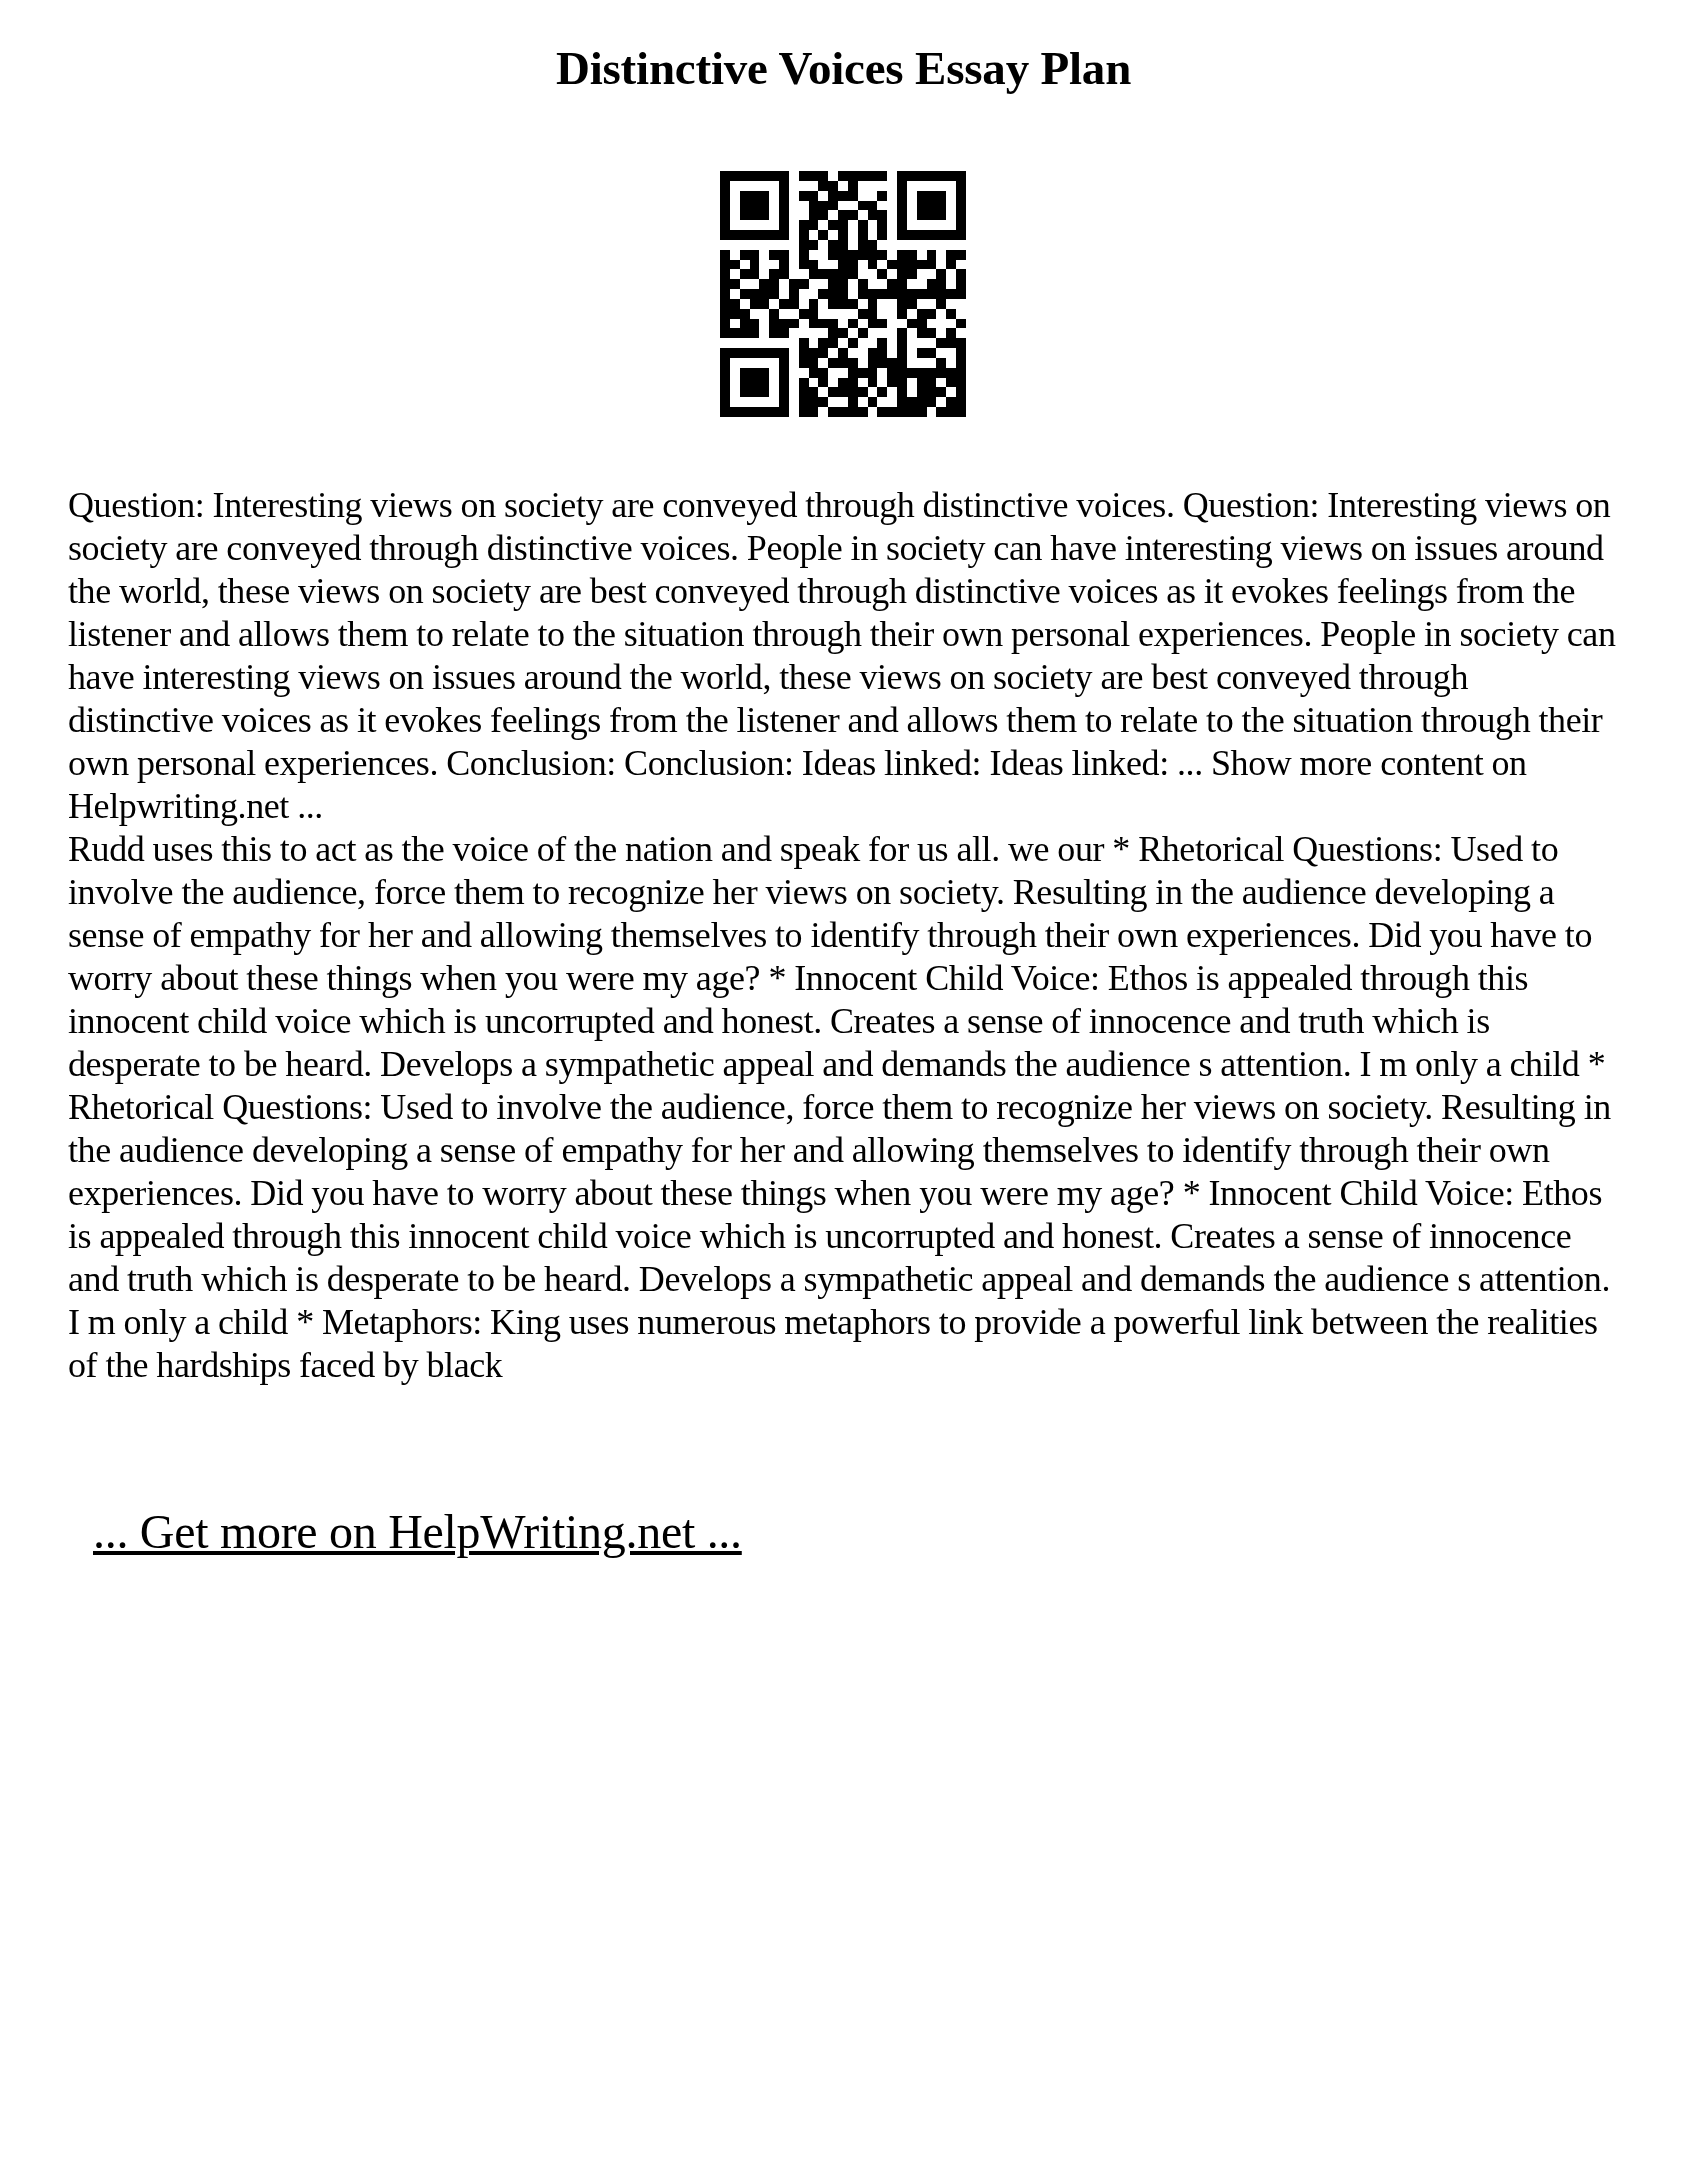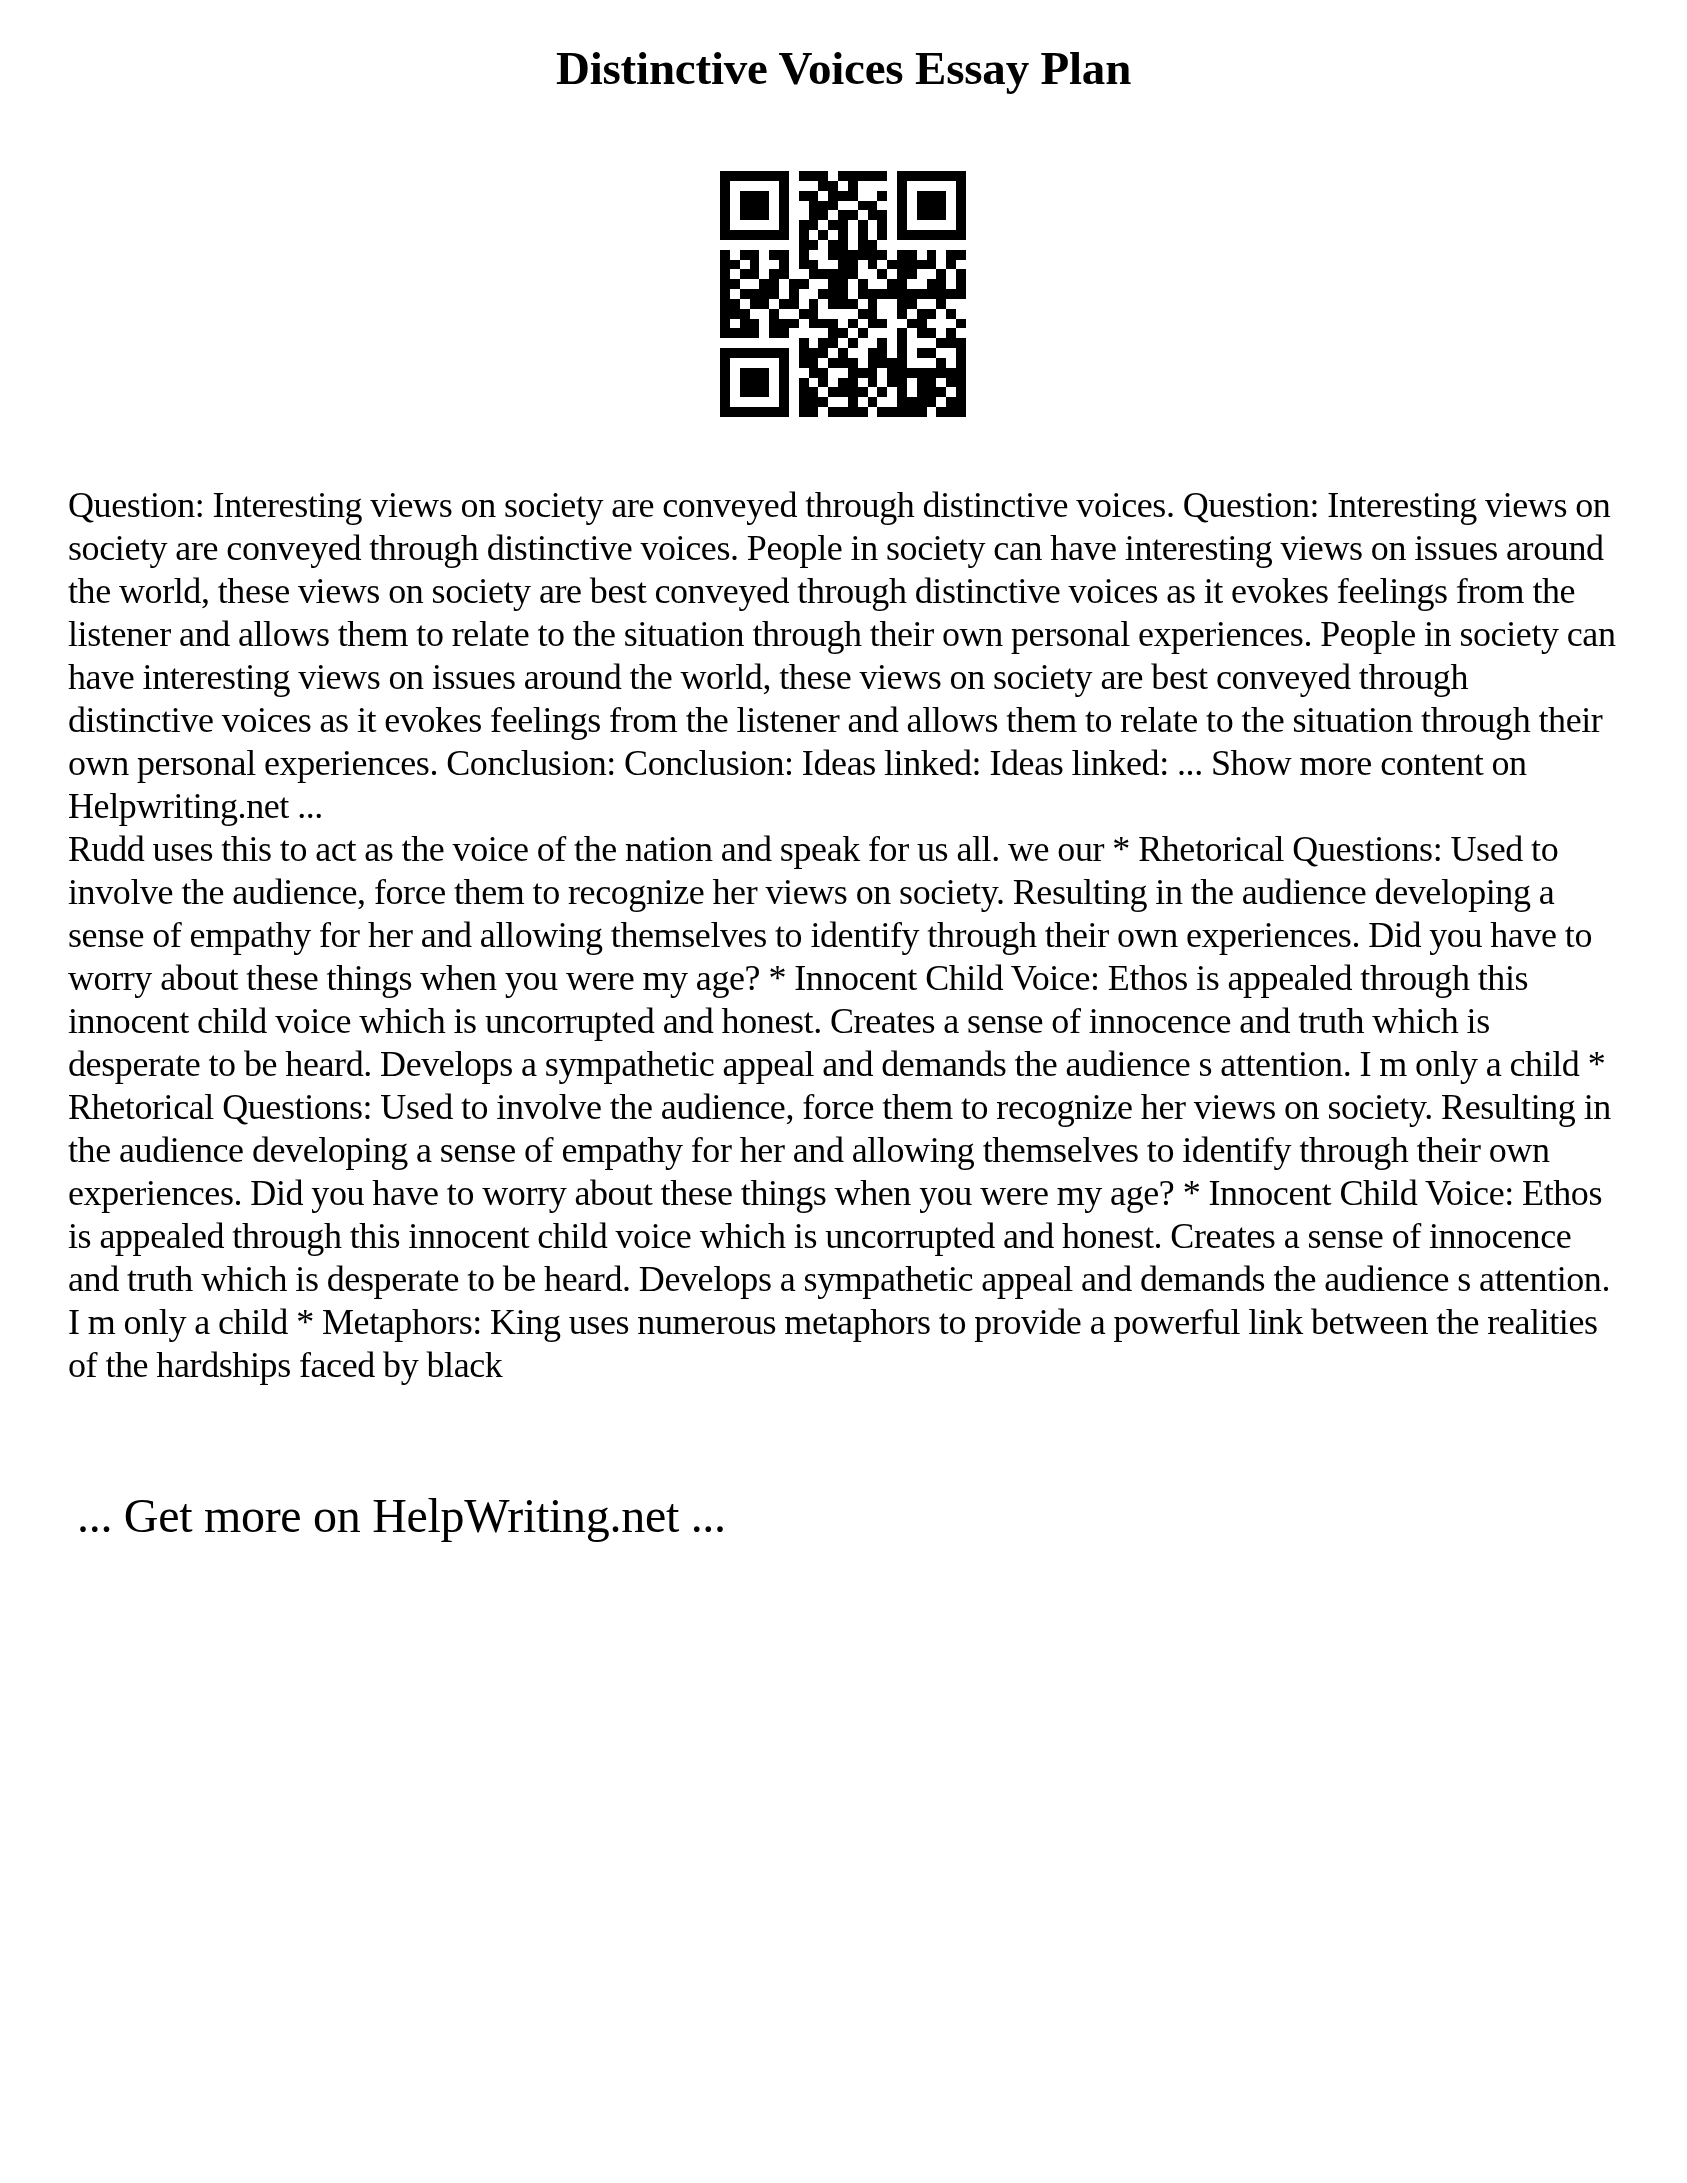--- a/index.html
+++ b/index.html
@@ -52,22 +52,23 @@
     }
     .body-text p {
       margin: 0;
     }
     .cta {
       position: absolute;
       left: 77px;
       top: 1483px;
       font-size: 48px;
       line-height: 66px;
-      margin: 0;
+      margin: 16px;
       letter-spacing: -0.3px;
+      text-decoration: underline;
     }
   </style>
 </head>
 <body>
 
 <h1 class="page-title">Distinctive Voices Essay Plan</h1>
 
 <div class="qr-wrap" id="qr">
     <svg viewBox="0 0 25 25" shape-rendering="crispEdges">
       <rect x="0" y="0" width="1" height="1" fill="#000"></rect>

